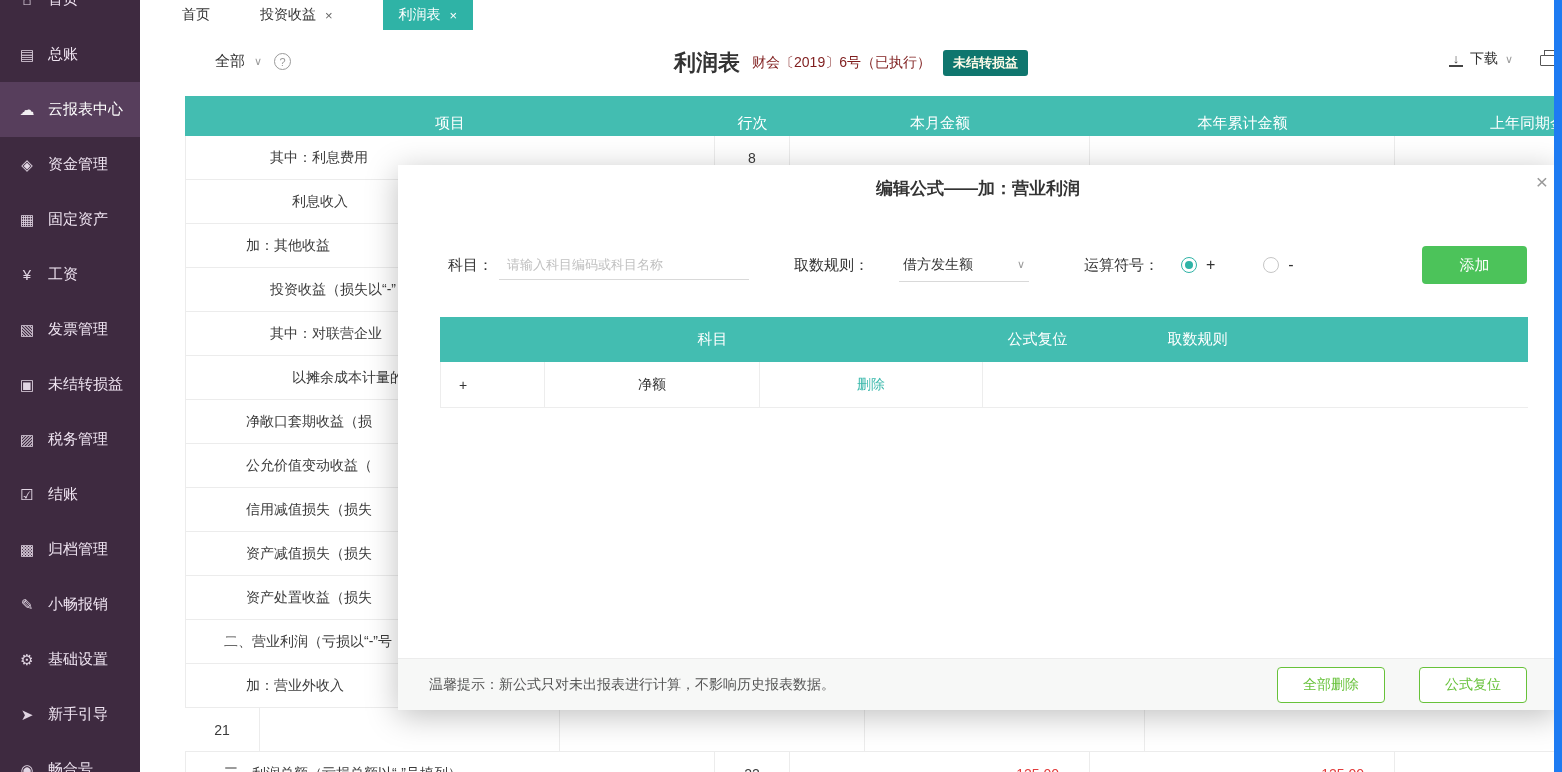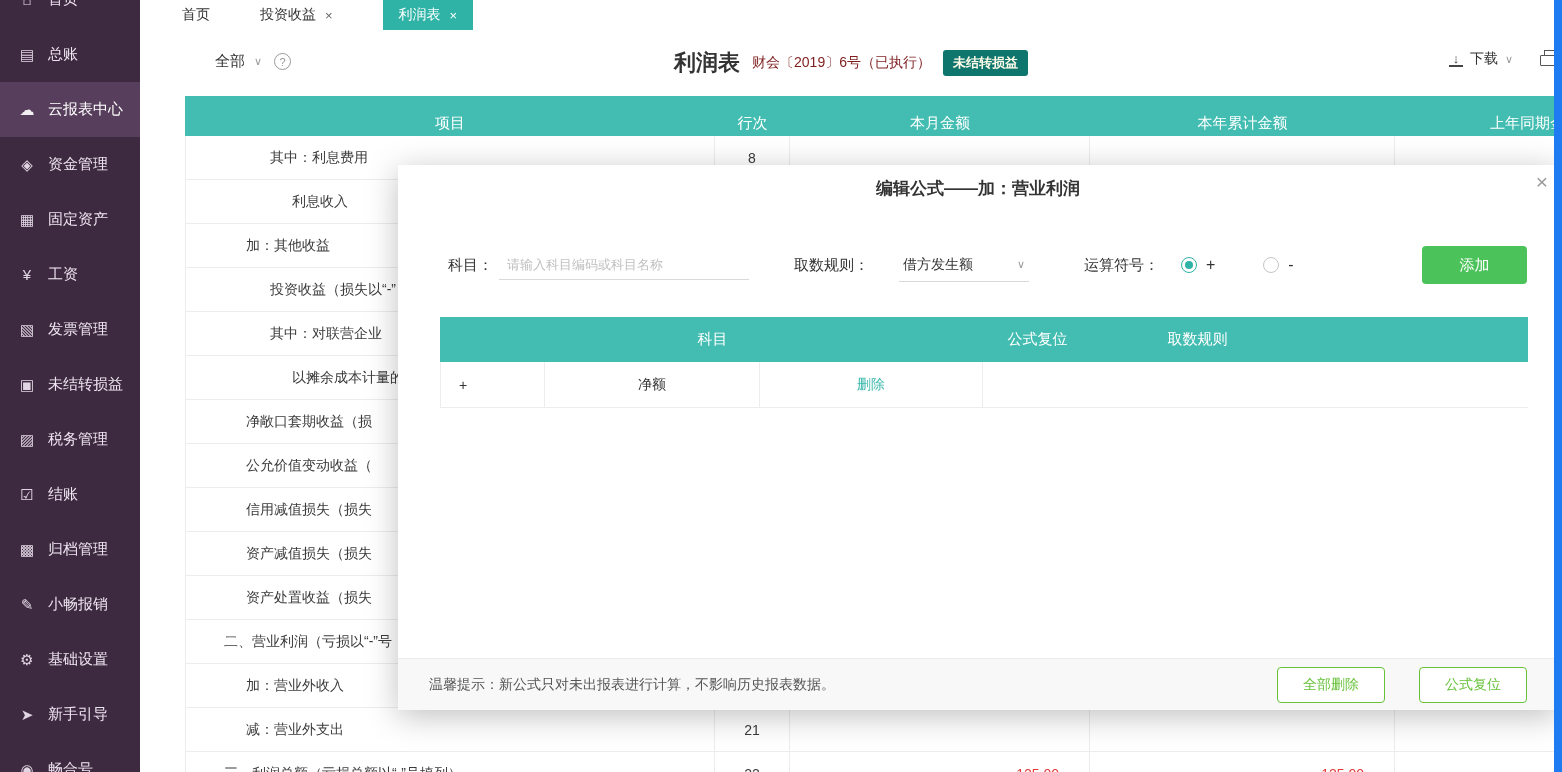--- a/index.html
+++ b/index.html
@@ -283,21 +283,20 @@
         <div class="c-prev"></div>
       </div>
       <div class="rt-row">
         <div class="c-name i1">加：营业外收入</div>
         <div class="c-line"></div>
         <div class="c-month"></div>
         <div class="c-year"></div>
         <div class="c-prev"></div>
       </div>
       <div class="rt-row">
-        <div class="c-name i1">减：营业外支出</div>
         <div class="c-line">21</div>
         <div class="c-month"></div>
         <div class="c-year"></div>
         <div class="c-prev"></div>
       </div>
       <div class="rt-row">
         <div class="c-name i0">三、利润总额（亏损总额以“-”号填列）</div>
         <div class="c-line">22</div>
         <div class="c-month red">125.00</div>
         <div class="c-year red">125.00</div>

